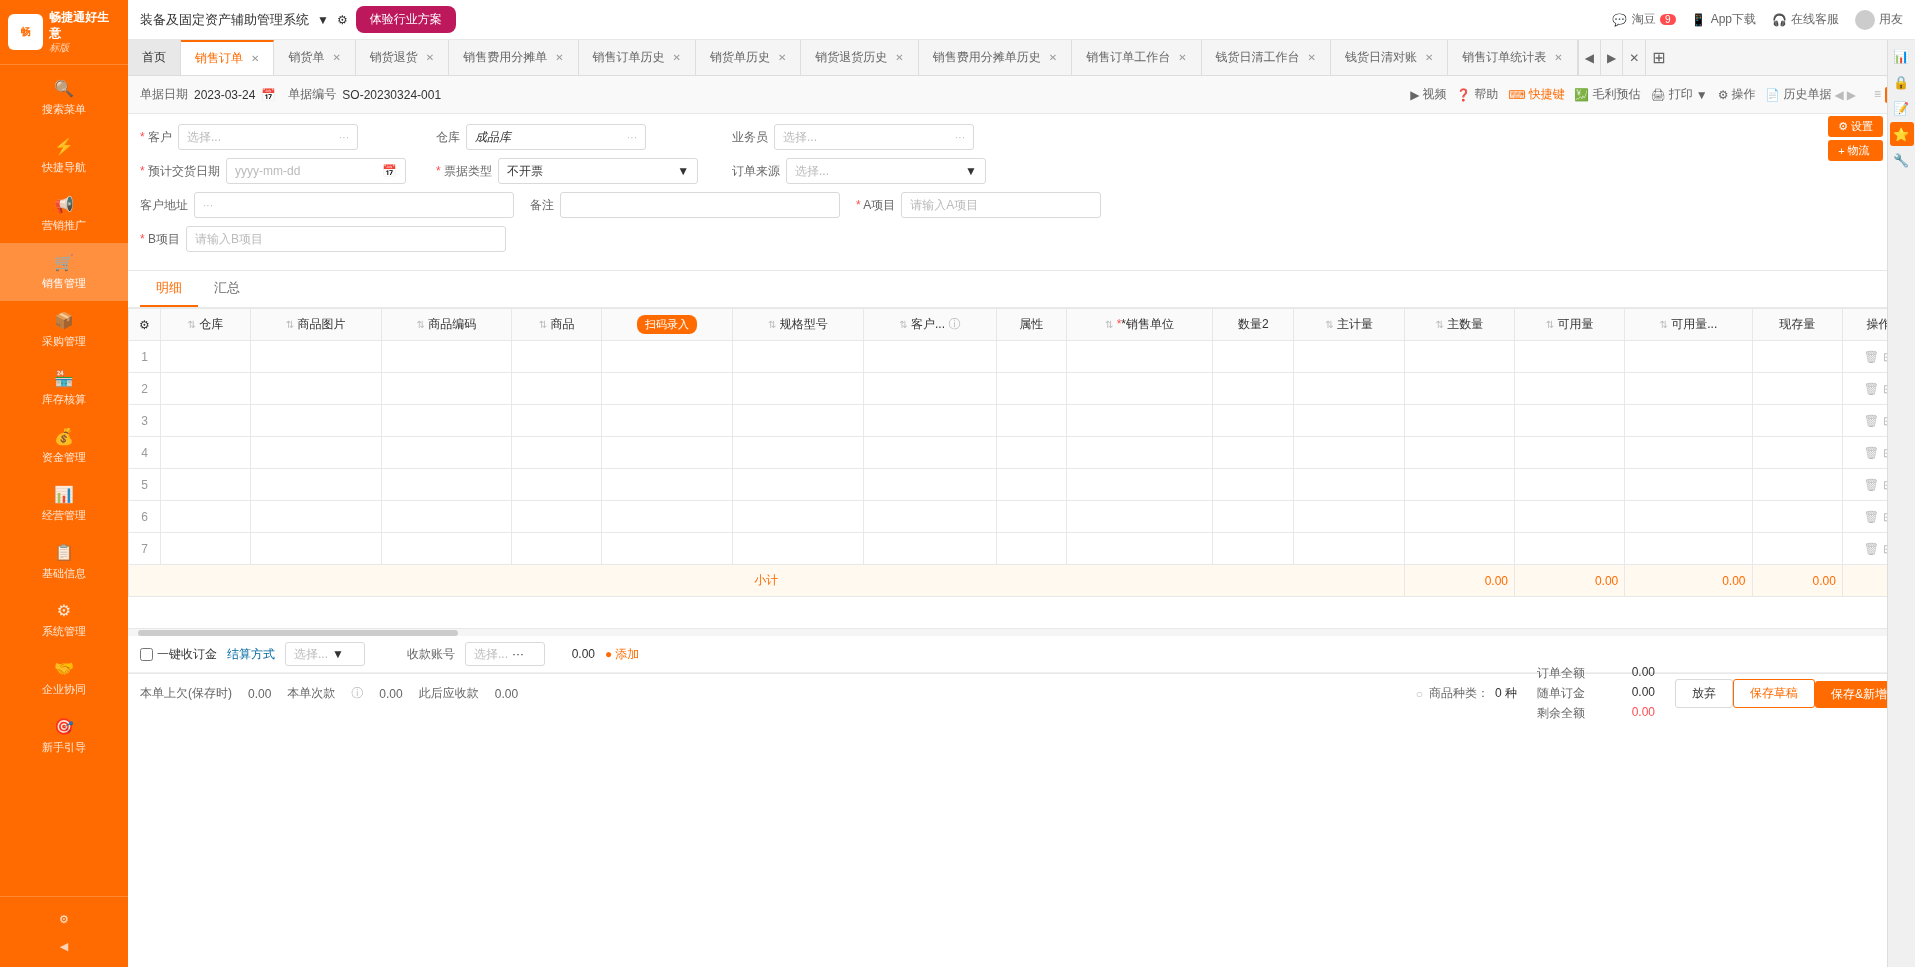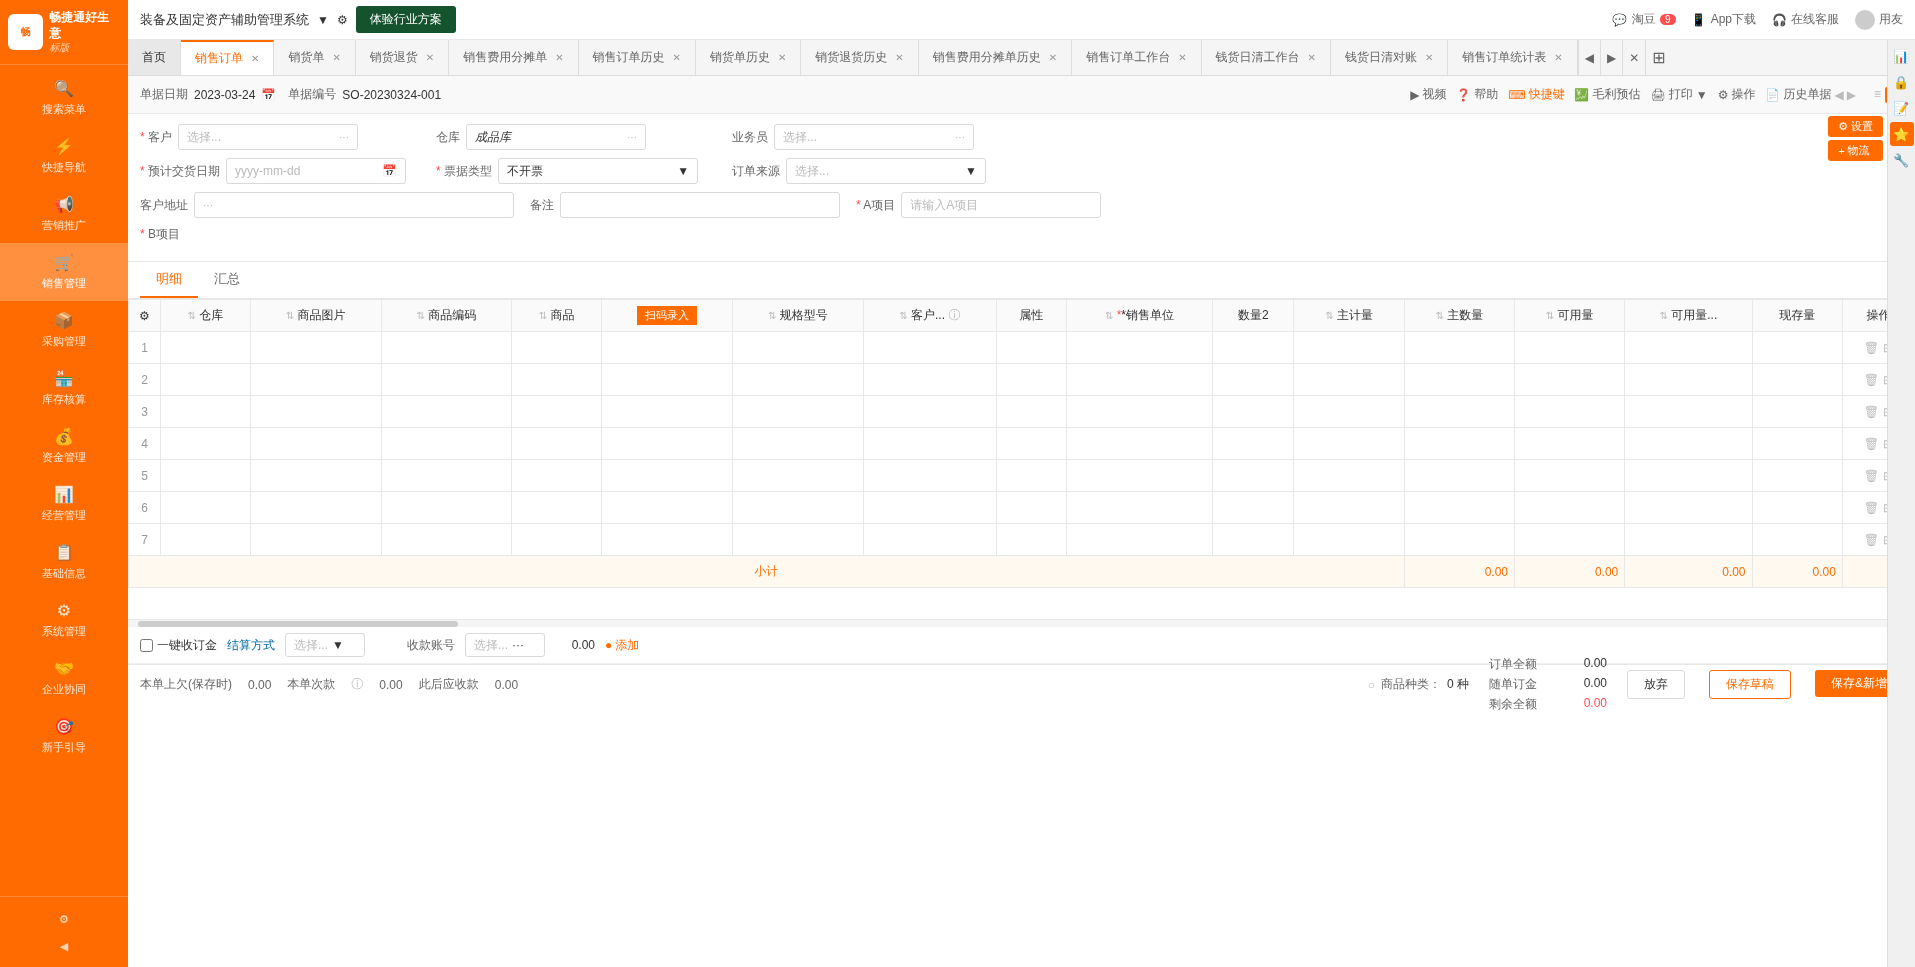--- a/index.html
+++ b/index.html
@@ -19,21 +19,21 @@
     .sidebar-collapse { display: flex; justify-content: center; padding: 6px; cursor: pointer; color: rgba(255,255,255,0.7); }
 
     
     .main { margin-left: 128px; height: 100%; display: flex; flex-direction: column; }
 
     
     .topbar { height: 40px; background: white; display: flex; align-items: center; padding: 0 12px; border-bottom: 1px solid #e8e8e8; justify-content: space-between; }
     .topbar-left { display: flex; align-items: center; gap: 8px; }
     .topbar-title { font-size: 13px; color: #333; }
     .topbar-dropdown { display: flex; align-items: center; gap: 4px; cursor: pointer; color: #333; font-size: 12px; }
-    .btn-industry { background: #14532d; color: white; border: none; padding: 5px 14px; border-radius: 3px; cursor: pointer; font-size: 12px; }
+    .btn-industry { background: #be185d; color: white; border: none; padding: 5px 14px; border-radius: 8px; cursor: pointer; font-size: 12px; }
     .topbar-right { display: flex; align-items: center; gap: 16px; color: #666; font-size: 12px; }
     .topbar-right-item { display: flex; align-items: center; gap: 4px; cursor: pointer; }
     .badge { background: #ff4d4f; color: white; border-radius: 10px; padding: 0 5px; font-size: 10px; min-width: 16px; text-align: center; }
 
     
     .tabbar { height: 36px; background: #f5f5f5; display: flex; align-items: center; border-bottom: 1px solid #ddd; overflow: hidden; }
     .tab { height: 36px; padding: 0 14px; display: flex; align-items: center; gap: 6px; cursor: pointer; font-size: 12px; color: #666; white-space: nowrap; border-right: 1px solid #ddd; transition: background 0.2s; }
     .tab.active { background: white; color: #ff6b00; font-weight: 500; border-top: 2px solid #ff6b00; }
     .tab-close { font-size: 10px; color: #999; margin-left: 2px; }
     .tab-nav { display: flex; align-items: center; padding: 0 6px; cursor: pointer; color: #666; border-left: 1px solid #ddd; height: 36px; }
@@ -67,29 +67,29 @@
 
     
     .detail-tabs { display: flex; align-items: center; padding: 0 12px; border-bottom: 1px solid #e8e8e8; background: white; }
     .detail-tab { padding: 8px 16px; cursor: pointer; font-size: 13px; color: #666; border-bottom: 2px solid transparent; }
     .detail-tab.active { color: #ff6b00; border-bottom-color: #ff6b00; font-weight: 500; }
     .data-table { width: 100%; border-collapse: collapse; font-size: 12px; }
     .data-table th { background: #fafafa; border: 1px solid #e8e8e8; padding: 6px 8px; text-align: center; font-weight: normal; color: #333; white-space: nowrap; position: relative; }
     .data-table th .col-sort { color: #bbb; font-size: 10px; }
     .data-table td { border: 1px solid #e8e8e8; padding: 4px 6px; text-align: center; height: 32px; }
     .row-num { color: #999; }
-    .btn-scan { background: #ff6b00; color: white; border: none; padding: 2px 8px; border-radius: 0; font-size: 11px; cursor: pointer; }
+    .btn-scan { background: #ff6b00; color: white; border: none; padding: 2px 8px; border-radius: 8px; font-size: 11px; cursor: pointer; }
     .order-summary { display: flex; flex-direction: column; gap: 3px; font-size: 12px; text-align: right; }
     .order-summary-row { display: flex; justify-content: space-between; gap: 20px; color: #666; }
     .order-summary-val { color: #333; font-weight: 500; min-width: 50px; text-align: right; }
 
     
     .footer-actions { height: 40px; background: white; border-top: 1px solid #e8e8e8; display: flex; align-items: center; justify-content: space-between; padding: 0 12px; }
     .footer-left { display: flex; align-items: center; gap: 16px; font-size: 12px; color: #666; }
-    .footer-right { display: flex; align-items: flex-start; gap: 24px; }
+    .footer-right { display: flex; align-items: flex-end; gap: 0; }
     .btn-discard { border: 1px solid #d9d9d9; background: white; padding: 5px 16px; border-radius: 3px; cursor: pointer; font-size: 12px; color: #333; }
     .btn-save-draft { border: 1px solid #ff6b00; background: white; color: #ff6b00; padding: 5px 16px; border-radius: 3px; cursor: pointer; font-size: 12px; }
     .btn-save-new { background: #ff6b00; color: white; border: none; padding: 5px 16px; border-radius: 3px; cursor: pointer; font-size: 12px; }
 
     
     .payment-row { display: flex; align-items: center; gap: 10px; padding: 6px 12px; border-bottom: 1px solid #f0f0f0; font-size: 12px; }
     .checkbox-label { display: flex; align-items: center; gap: 4px; cursor: pointer; }
     .form-inline-select { border: 1px solid #d9d9d9; border-radius: 3px; padding: 2px 8px; height: 24px; font-size: 12px; min-width: 100px; background: white; }
     .add-btn { color: #ff6b00; cursor: pointer; display: flex; align-items: center; gap: 3px; }
 
@@ -409,20 +409,23 @@
               <span style="color:#bbb;">请输入A项目</span>
             </div>
           </div>
         </div>
         <div class="form-row">
           <div class="form-group">
             <label>
               <span style="color:#ff4d4f;">*</span>
               <span>B项目</span>
             </label>
+            <div class="form-input" style="min-width:320px;">
+              <span style="color:#bbb;">请输入B项目</span>
+            </div>
           </div>
         </div>
       </div>
     </div>
 
     <div class="detail-tabs">
       <div class="detail-tab active">
         <span>明细</span>
       </div>
       <div class="detail-tab">

